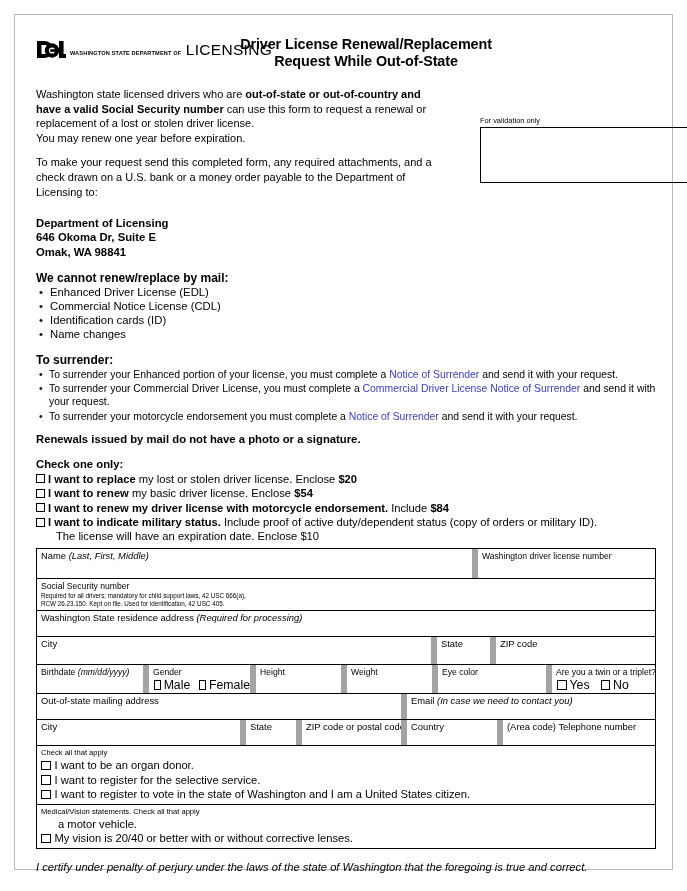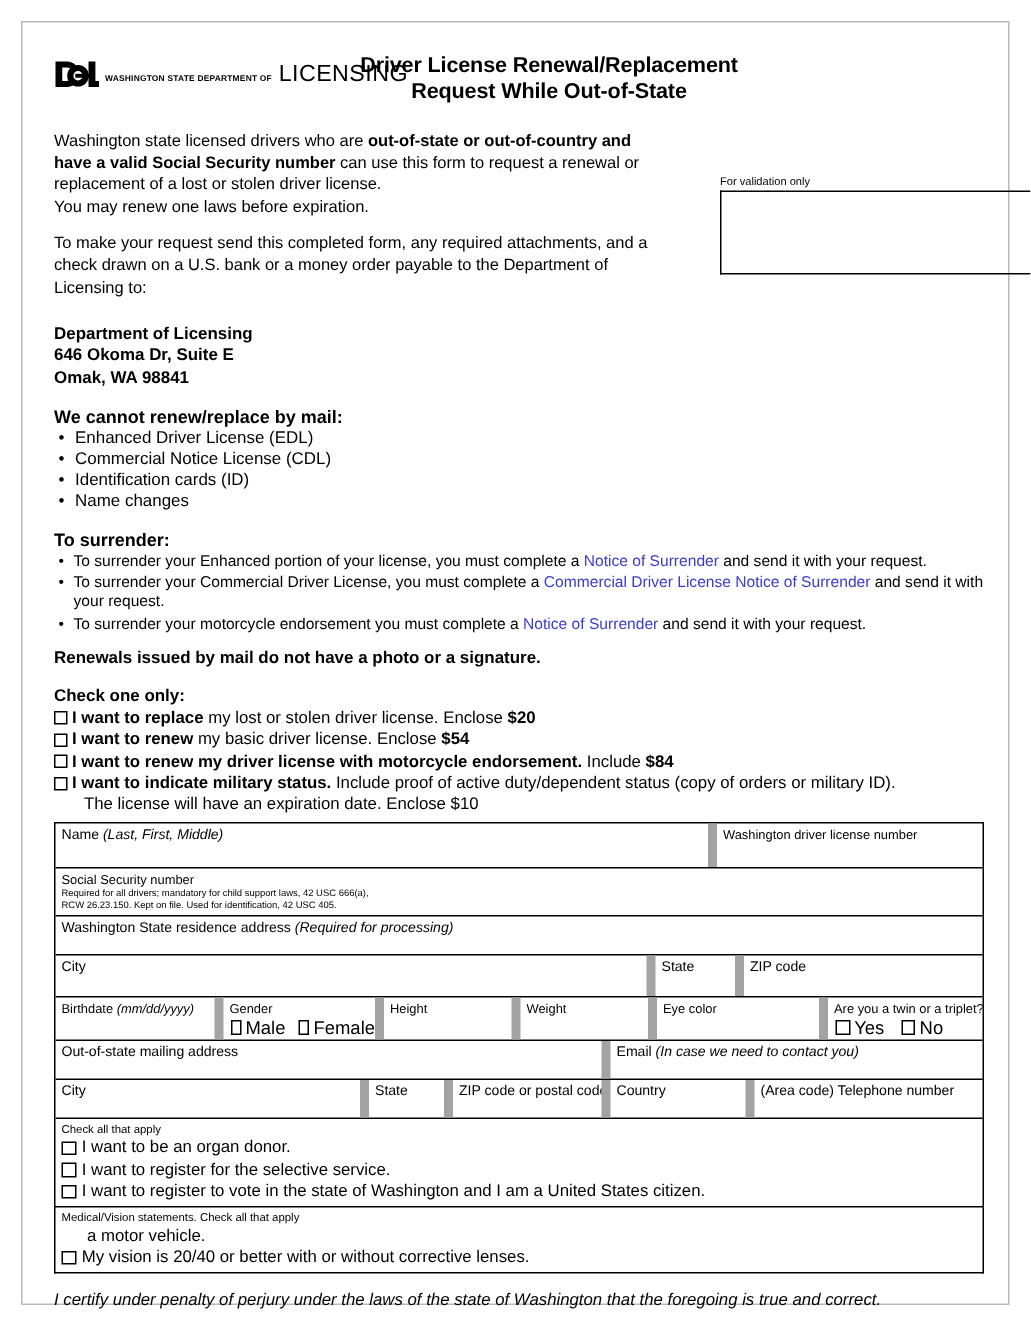--- a/index.html
+++ b/index.html
@@ -309,21 +309,21 @@
         </span>
       </div>
       <div class="title-block">
         <div class="title-line">Driver License Renewal/Replacement</div>
         <div class="title-line">Request While Out-of-State</div>
       </div>
     </div>
 
     <div class="intro">
       <p><span>Washington state licensed drivers who are </span><b>out-of-state or out-of-country and have a valid Social Security number</b><span> can use this form to request a renewal or replacement of a lost or stolen driver license.</span></p>
-      <p>You may renew one laws before expiration.</p>
+      <p>You may renew one year before expiration.</p>
       <div class="gap"></div>
       <p>To make your request send this completed form, any required attachments, and a check drawn on a U.S. bank or a money order payable to the Department of Licensing to:</p>
     </div>
 
     <div class="validation">
       <div class="validation-label">For validation only</div>
       <div class="validation-box"></div>
     </div>
 
     <div class="addr">

